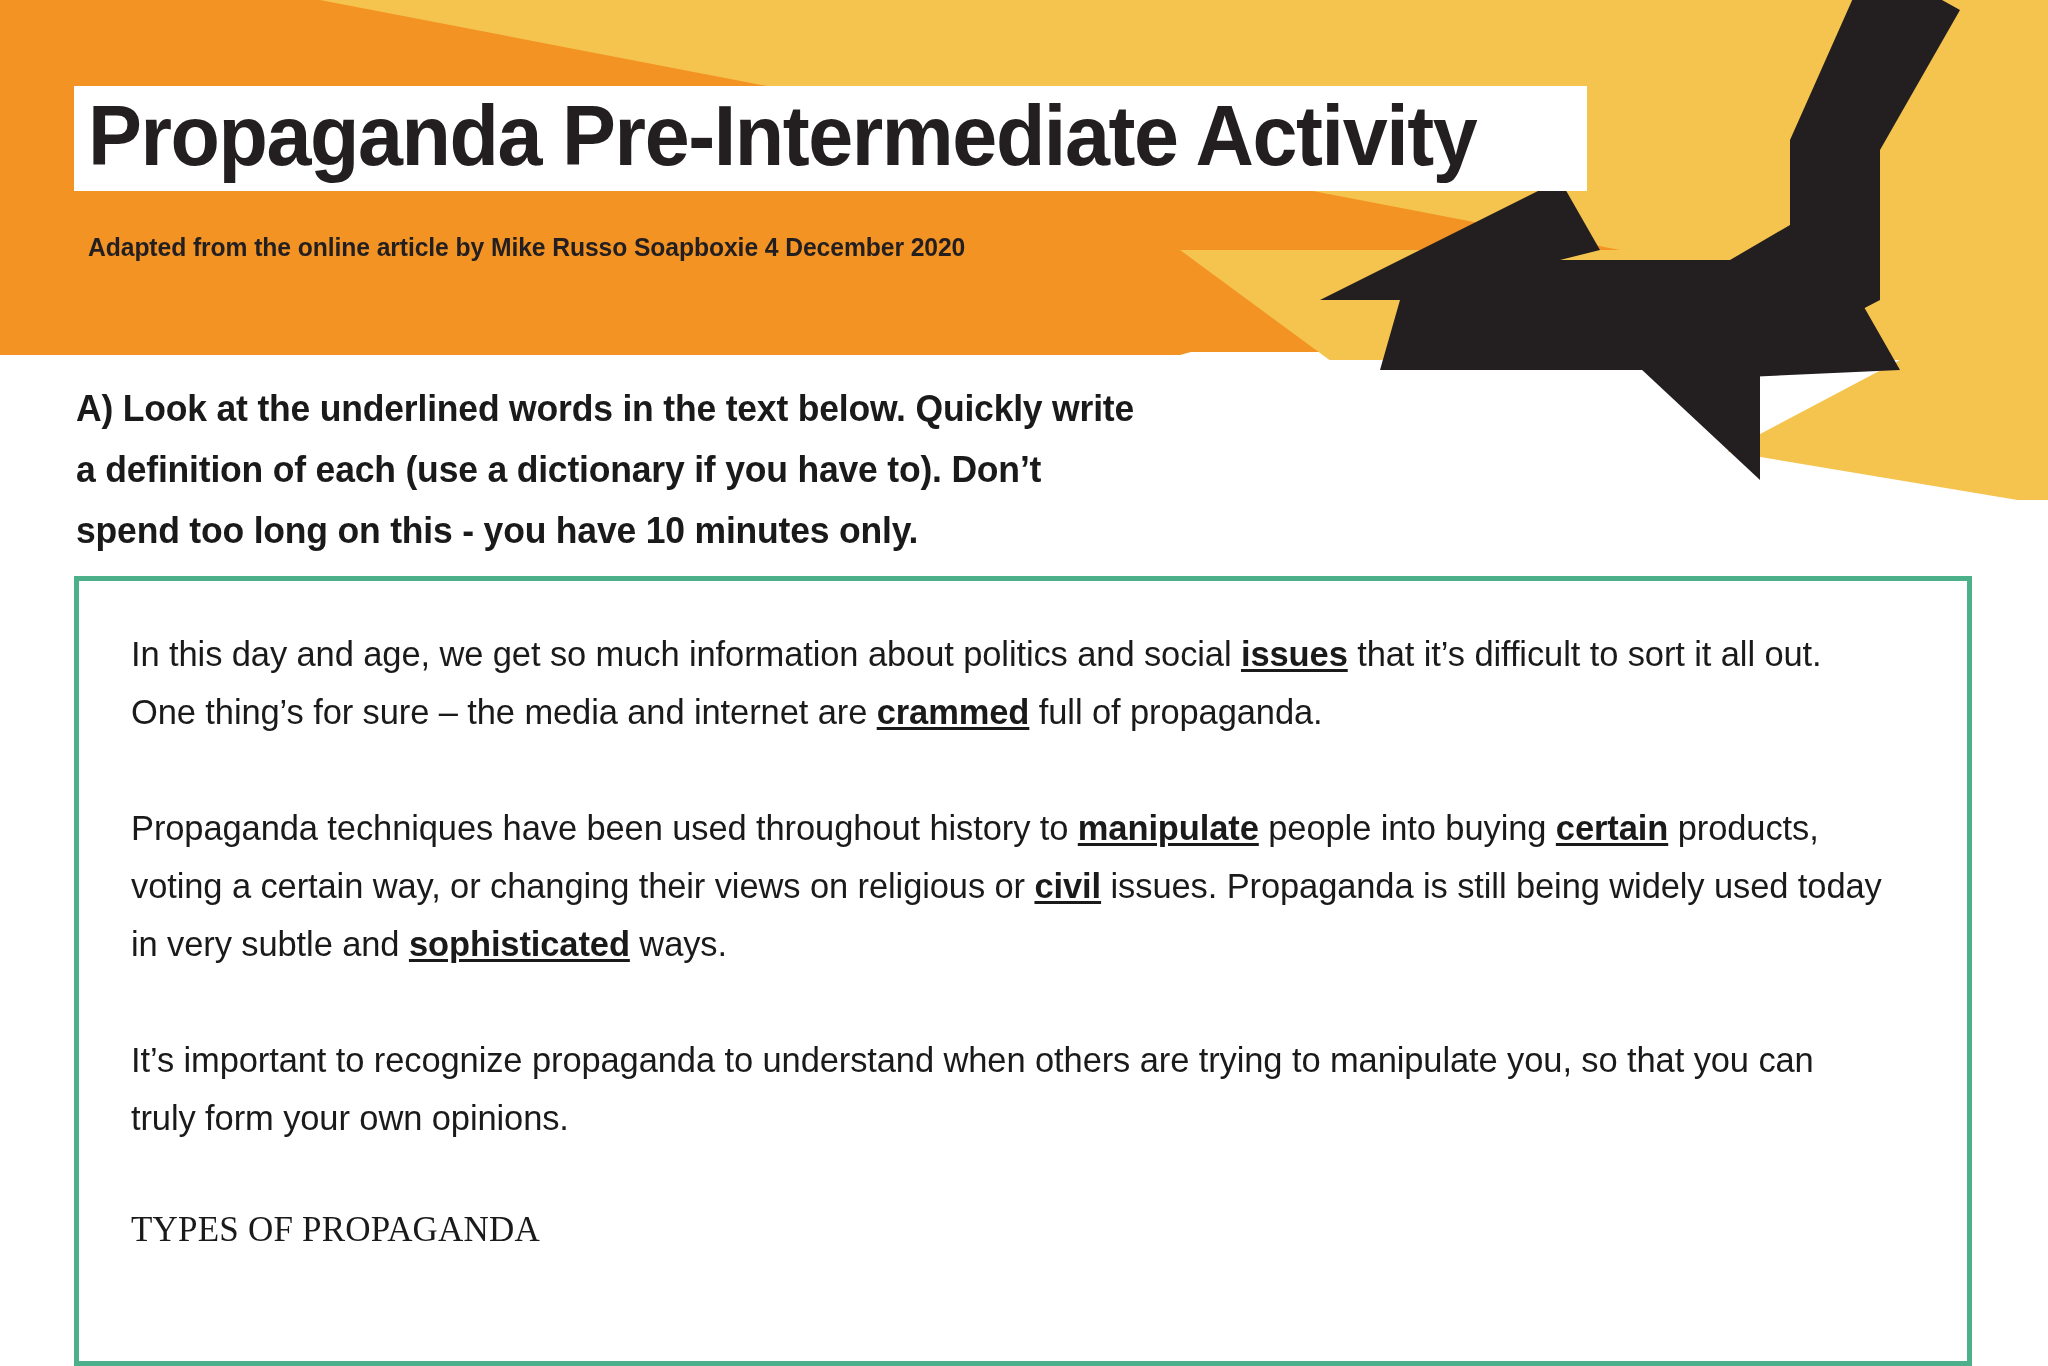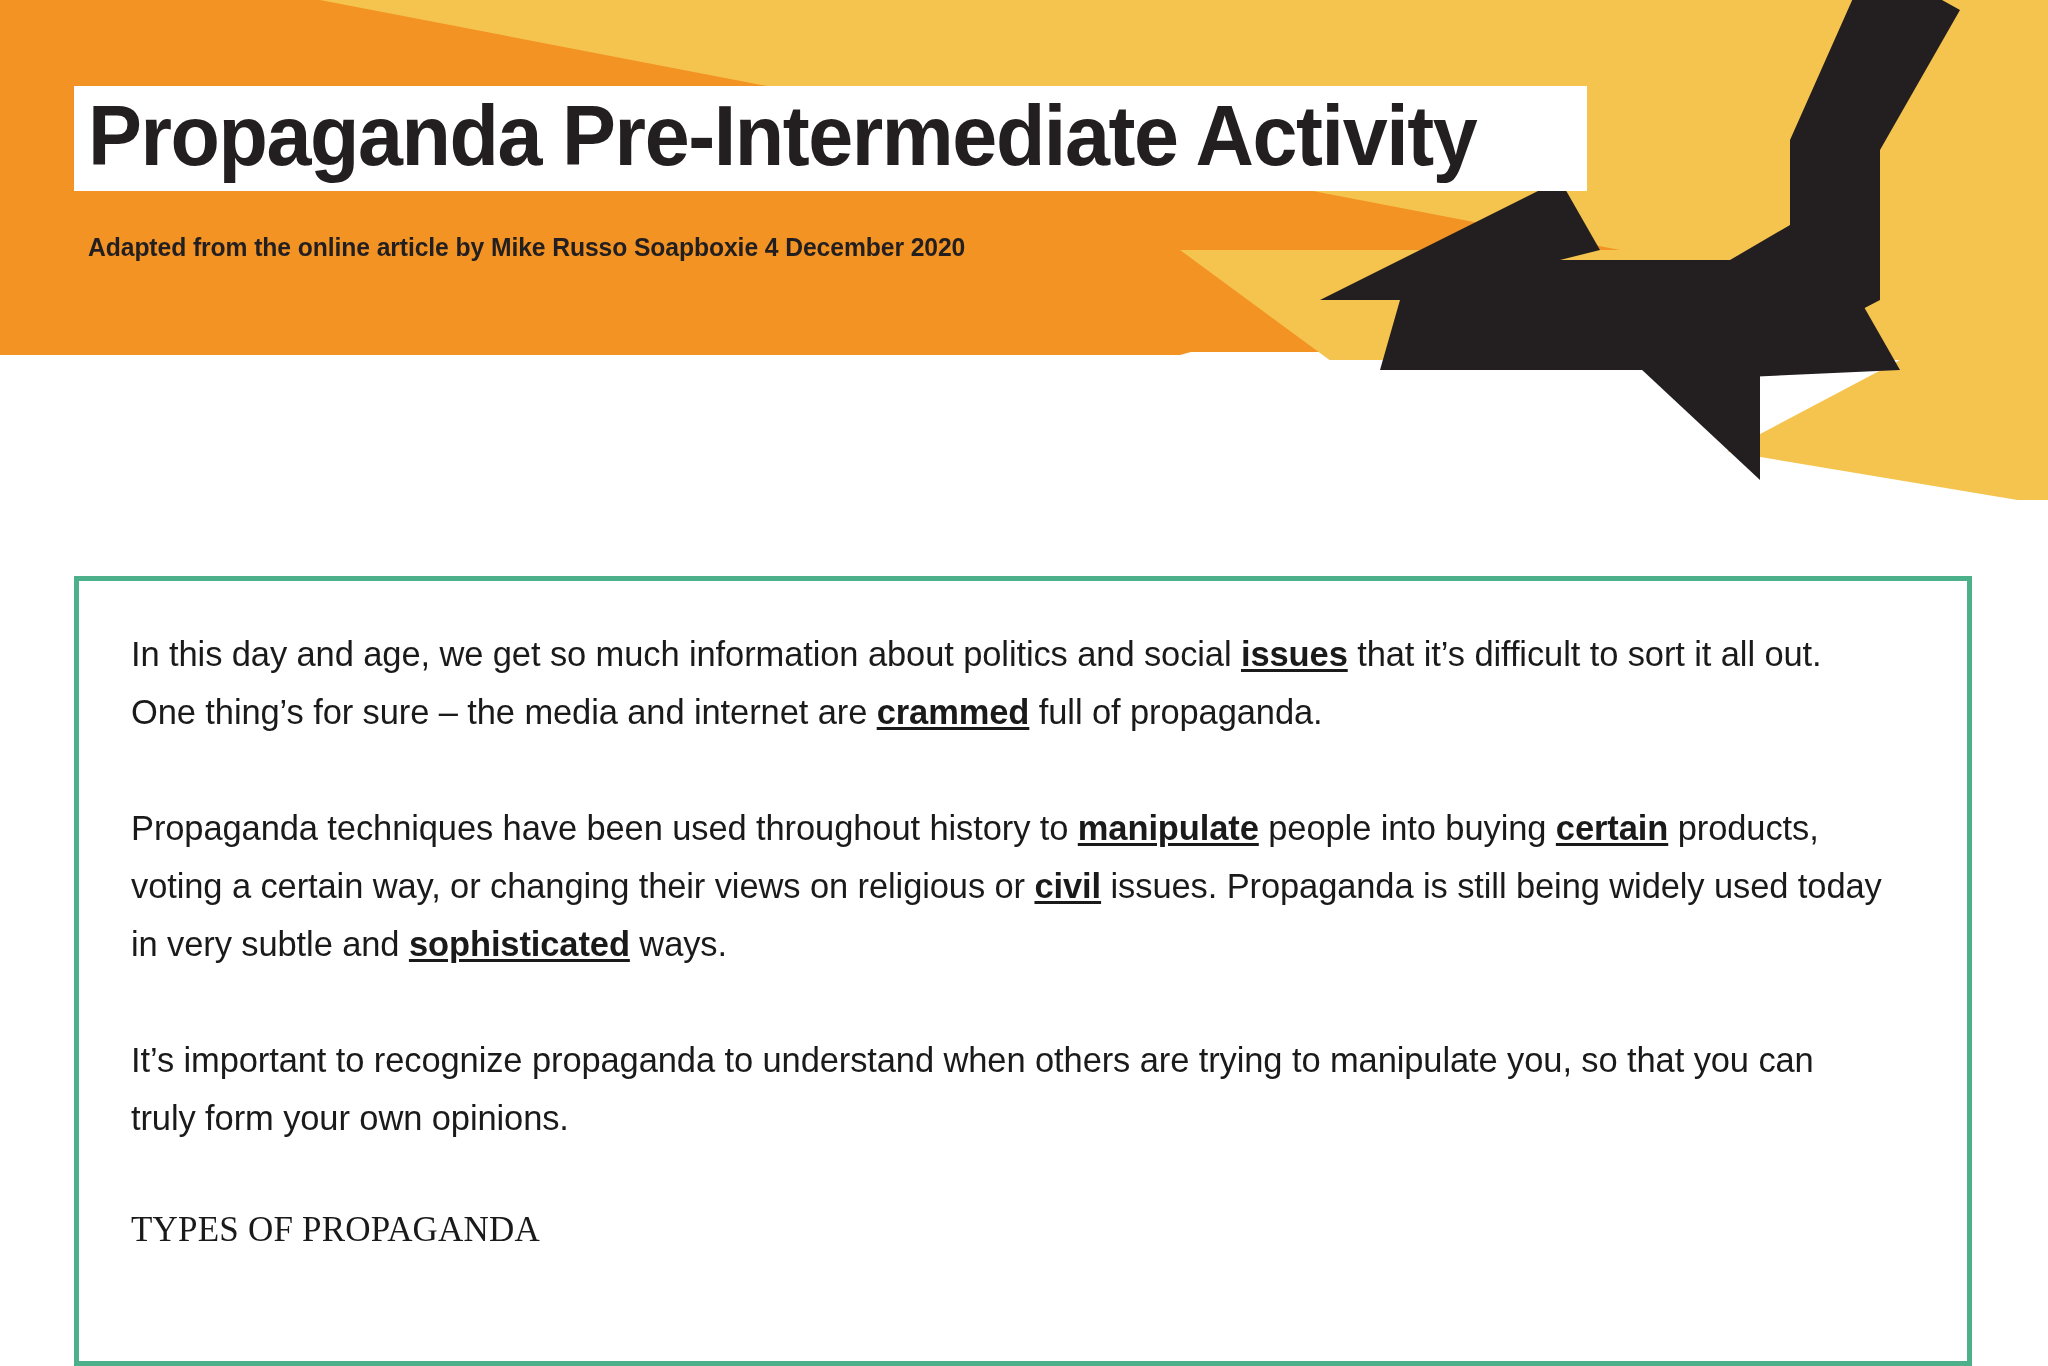--- a/index.html
+++ b/index.html
@@ -171,20 +171,25 @@
       <polygon points="1640,300 1860,300 1900,370 1680,380" fill="#231F20"></polygon>
     </svg>
   </div>
 
   <div class="title-plate">
     <h1>Propaganda Pre-Intermediate Activity</h1>
   </div>
 
   <div class="subtitle">Adapted from the online article by Mike Russo Soapboxie 4 December 2020</div>
 
+  <div class="instructions">
+    <div class="line">A) Look at the underlined words in the text below. Quickly write</div>
+    <div class="line">a definition of each (use a dictionary if you have to). Don’t</div>
+    <div class="line">spend too long on this - you have 10 minutes only.</div>
+  </div>
 
   <div class="text-box">
     <div class="text-box-inner">
       <p class="body-par"><span>In this day and age, we get so much information about politics and social </span><u>issues</u><span> that it’s difficult to sort it all out. One thing’s for sure – the media and internet are </span><u>crammed</u><span> full of propaganda.</span></p>
       <p class="body-par"><span>Propaganda techniques have been used throughout history to </span><u>manipulate</u><span> people into buying </span><u>certain</u><span> products, voting a certain way, or changing their views on religious or </span><u>civil</u><span> issues. Propaganda is still being widely used today in very subtle and </span><u>sophisticated</u><span> ways.</span></p>
       <p class="body-par"><span>It’s important to recognize propaganda to understand when others are trying to manipulate you, so that you can truly form your own opinions.</span></p>
       <div class="types-heading">TYPES OF PROPAGANDA</div>
     </div>
   </div>
 

